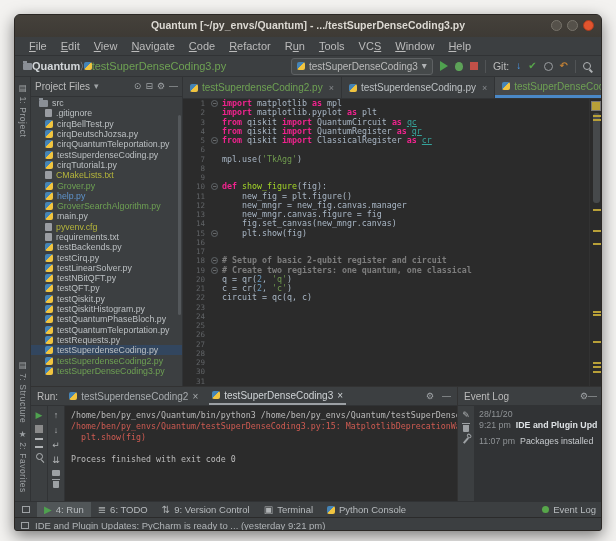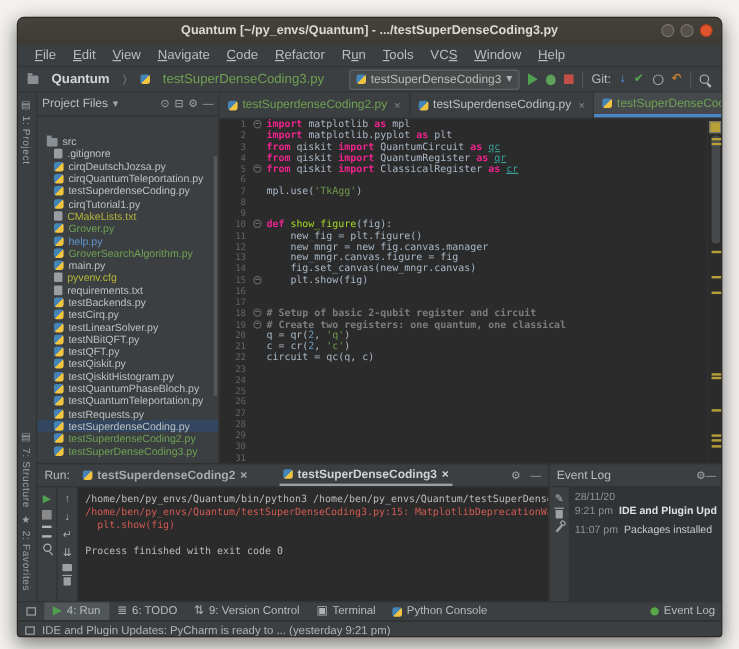--- a/index.html
+++ b/index.html
@@ -15,21 +15,21 @@
   .wbtn{width:11px;height:11px;border-radius:50%;background:#55514a;border:1px solid #77736a;box-sizing:border-box;}
   .wbtn.close{background:#e1542e;border-color:#a73c1f;}
   
   .menubar{position:absolute;left:0;top:22px;width:100%;height:19px;background:#3c3f41;
     border-bottom:1px solid #313335;display:flex;align-items:center;padding-left:8px;box-sizing:border-box;gap:2px;}
   .menu-item{color:#bbbbbb;font-size:11px;padding:1px 6px;}
   .menu-item u{text-decoration:underline;}
   
   .toolbar{position:absolute;left:0;top:41px;width:100%;height:21px;background:#3c3f41;
     border-bottom:1px solid #313335;box-sizing:border-box;display:flex;align-items:center;}
-  .crumbs{display:flex;align-items:center;gap:11px;padding-left:8px;font-size:11px;flex:1;min-width:0;}
+  .crumbs{display:flex;align-items:center;gap:0;padding-left:8px;font-size:11px;flex:1;min-width:0;}
   .crumb-project{color:#d3d7da;font-weight:bold;}
   .crumb-sep{color:#7a7e82;font-size:10px;}
   .crumb-file{color:#6ea153;}
   .tb-right{display:flex;align-items:center;gap:7px;padding-right:10px;}
   .runbox{display:flex;align-items:center;gap:4px;background:#45494a;border:1px solid #5e6163;
     border-radius:3px;height:15px;padding:0 5px;font-size:10px;color:#bbbbbb;}
   .sep-v{width:1px;height:13px;background:#515456;}
   .git-label{color:#bbbbbb;font-size:10.5px;}
   
   .stripe{position:absolute;left:0;top:62px;width:16px;height:424px;background:#3c3f41;
@@ -37,21 +37,21 @@
   .vlabel{writing-mode:vertical-rl;font-size:8.5px;color:#9da1a4;letter-spacing:.5px;
     display:block;margin:6px auto;text-align:left;}
   .stripe-bottom{position:absolute;bottom:2px;left:0;width:100%;}
   
   .project{position:absolute;left:16px;top:62px;width:152px;height:309px;background:#3c3f41;
     border-right:1px solid #313335;box-sizing:border-box;overflow:hidden;}
   .proj-head{height:20px;display:flex;align-items:center;gap:4px;padding:0 4px;font-size:10px;color:#bbbbbb;
     border-bottom:1px solid #313335;box-sizing:border-box;}
   .proj-head .grow{flex:1;}
   .hicon{color:#9fa3a6;font-size:9px;line-height:9px;}
-  .tree{position:relative;height:289px;overflow:hidden;padding-top:1px;margin-top:15px;}
+  .tree{position:relative;height:289px;overflow:hidden;padding-top:1px;}
   .tree-row{display:flex;align-items:center;gap:4px;height:10.3px;padding-left:14px;font-size:8.8px;white-space:nowrap;}
   .tree-row.folder-row{padding-left:8px;}
   .tree-row.selected{background:#32465f;}
   .t-normal{color:#bcc0c3;} .t-green{color:#6ea153;} .t-blue{color:#5f94cc;} .t-olive{color:#b5b53b;}
   .tree-scroll{position:absolute;right:1px;top:18px;width:3px;height:200px;background:#54585b;border-radius:2px;}
   
   .py-ic{width:8px;height:8px;border-radius:2px;flex:none;display:inline-block;
     background:linear-gradient(135deg,#4584b6 50%,#f0c440 50%);}
   .folder-ic{width:9px;height:7px;background:#8a8f96;border-radius:1px;position:relative;flex:none;display:inline-block;}
   .folder-ic::before{content:"";position:absolute;top:-2px;left:0;width:4px;height:2px;background:#8a8f96;}
@@ -218,20 +218,24 @@
     </div>
     <div class="tree" id="tree">
       <div class="tree-scroll"></div>
     <div class="tree-row folder-row">
           <span class="folder-ic"></span>
           <span class="t-normal">src</span>
         </div>
         <div class="tree-row">
           <span class="file-ic"></span>
           <span class="t-normal">.gitignore</span>
+        </div>
+        <div class="tree-row">
+          <span class="py-ic"></span>
+          <span class="t-normal">cirqBellTest.py</span>
         </div>
         <div class="tree-row">
           <span class="py-ic"></span>
           <span class="t-normal">cirqDeutschJozsa.py</span>
         </div>
         <div class="tree-row">
           <span class="py-ic"></span>
           <span class="t-normal">cirqQuantumTeleportation.py</span>
         </div>
         <div class="tree-row">
@@ -430,21 +434,21 @@
         <div class="mark" style="top: 242px;"></div>
         <div class="mark" style="top: 263px;"></div>
         <div class="mark" style="top: 267px;"></div>
         <div class="mark" style="top: 272px;"></div>
       </div>
   </div>
 
   <div class="runpanel">
     <div class="run-head">
       <span>Run:</span>
-      <span id="runtabs" style="display:flex;height:100%;gap:24px;font-weight:bold;">
+      <span id="runtabs" style="display:flex;height:100%;gap:8px;">
           <span class="run-tab">
             <span class="py-ic"></span>
             <span>testSuperdenseCoding2</span>
             <span class="x">×</span>
           </span>
           <span class="run-tab active">
             <span class="py-ic"></span>
             <span>testSuperDenseCoding3</span>
             <span class="x">×</span>
           </span>

